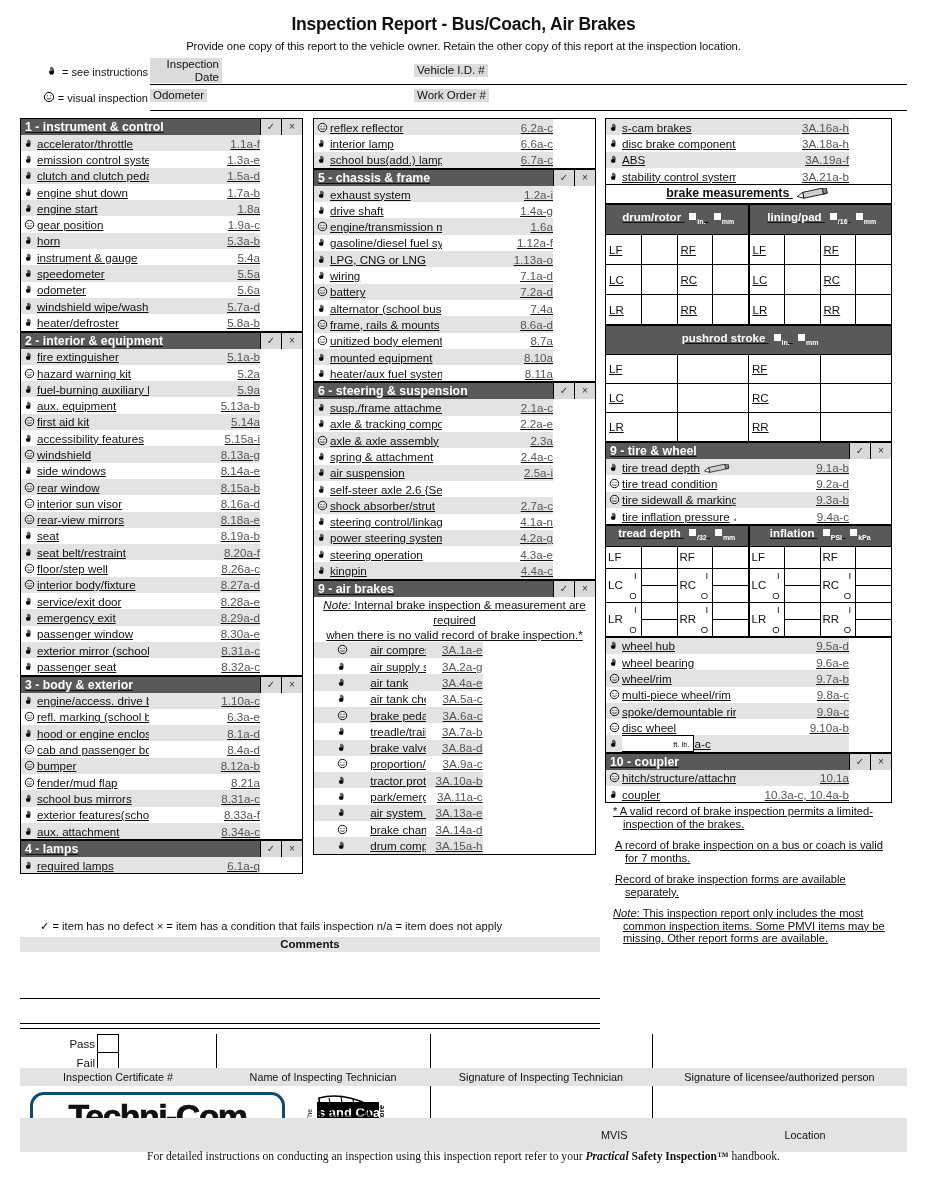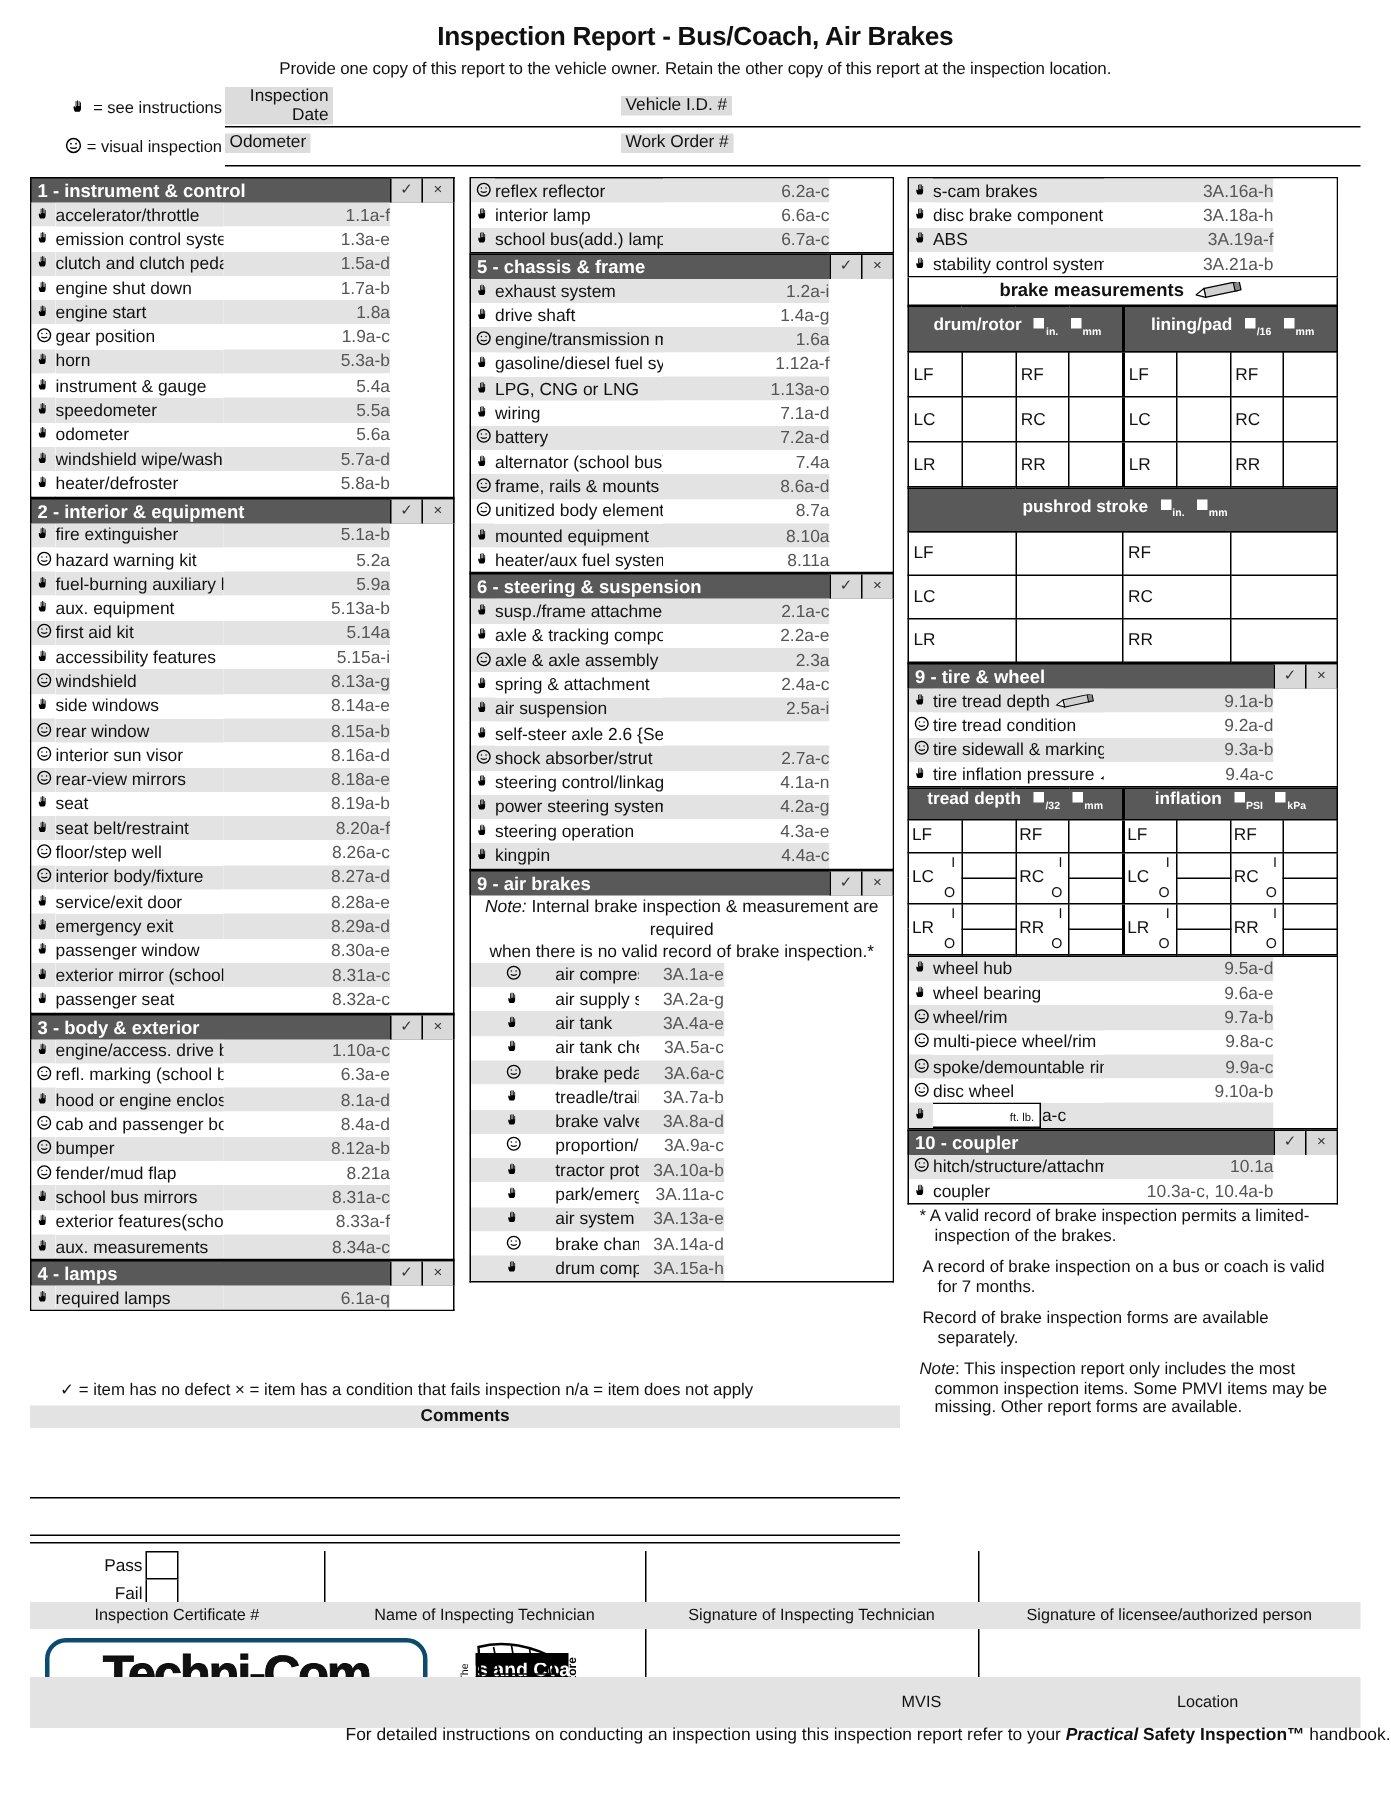--- a/index.html
+++ b/index.html
@@ -27,21 +27,21 @@
   .fg-row { position:relative; height:26px; }
   .fg-line { position:absolute; left:0; right:0; bottom:0; border-bottom:1.2px solid #000; }
   .fg-lbl { position:absolute; background:#dcdcdc; font-size:11.5px; padding:0 3px; line-height:12.5px; }
   .lbl-insp { left:0; top:-1px; width:72px; text-align:right; }
   .lbl-vid   { left:264px; top:5px; }
   .lbl-odo   { left:0; top:4px; }
   .lbl-wo    { left:264px; top:4px; }
 
   
   .cols { position:relative; margin-top:6px; height:790px; }
-  .col { position:absolute; top:0; }
+  .col { position:absolute; top:0;text-decoration:underline; }
   .col1 { left:0px;   width:283px; }
   .col2 { left:293px; width:283px; }
   .col3 { left:585px; width:287px; }
 
   
   .sec-hd {
     background:#595959; color:#fff; font-weight:bold; font-size:12.3px;
     height:17px; line-height:16px; padding-left:4px; position:relative;
     border:1px solid #000; border-bottom:none;
   }
@@ -124,21 +124,21 @@
 
   .logo { position:absolute; left:30px; top:1092px; width:255px; height:48px;
           border:3px solid #0c4a6e; border-radius:14px; display:flex; align-items:center; justify-content:center; }
   .logo span { font-size:34px; font-weight:bold; letter-spacing:-1.6px; line-height:34px;
                -webkit-text-stroke:0.6px #000; }
 
   .bcs { position:absolute; left:295px; top:1088px; width:120px; height:58px; }
 
   .mvisbar { position:absolute; left:705px; top:1118px; }
 
-  .foot1 { position:absolute; left:0; right:0; top:1150px; text-align:right; font-size:11.6px; }
+  .foot1 { position:absolute; left:0; right:0; top:1150px; text-align:center; font-size:11.6px;font-family:Liberation Serif, serif; }
   .foot1 i { font-style:italic; font-weight:bold; }
   .foot1 b { font-weight:bold; }
   .foot2 { position:absolute; left:0; right:0; top:1170px; text-align:center; font-size:10.3px; color:#333;margin-top:48px; }
   .foot2 b { font-weight:bold; color:#000; font-size:11.5px; }
 </style>
 </head>
 <body>
 
 <div class="page">
 
@@ -615,21 +615,21 @@
                       </svg></span></td>
                   <td class="c-nm">exterior features(school bus)</td>
                   <td class="c-rf">8.33a-f</td>
                   <td class="c-ck"></td>
                   <td class="c-x"></td>
                 </tr>
                 <tr class="r-odd">
                   <td class="c-ic"><span><svg width="11" height="11" viewBox="0 0 12 12" style="vertical-align:-1px">
                         <path d="M3 9.5c-.6-1-1-2-1-3.2 0-.5.5-.7.8-.3l.6.8V2.6c0-.4.6-.4.6 0v3.1h.4V2.1c0-.45.62-.45.62 0v3.6h.4V2.6c0-.45.6-.45.6 0v3.1h.4V3.5c0-.42.58-.42.58 0v3.6c0 1.3-.5 2.1-1 2.4z" fill="#000"></path>
                       </svg></span></td>
-                  <td class="c-nm">aux. measurements</td>
+                  <td class="c-nm">aux. attachment</td>
                   <td class="c-rf">8.34a-c</td>
                   <td class="c-ck"></td>
                   <td class="c-x"></td>
                 </tr>
               </tbody>
             </table>
           </div>
         </div>
       <div id="sec-s4">
           <div class="sec-hd"><span>4 - lamps</span><span class="boxes">

